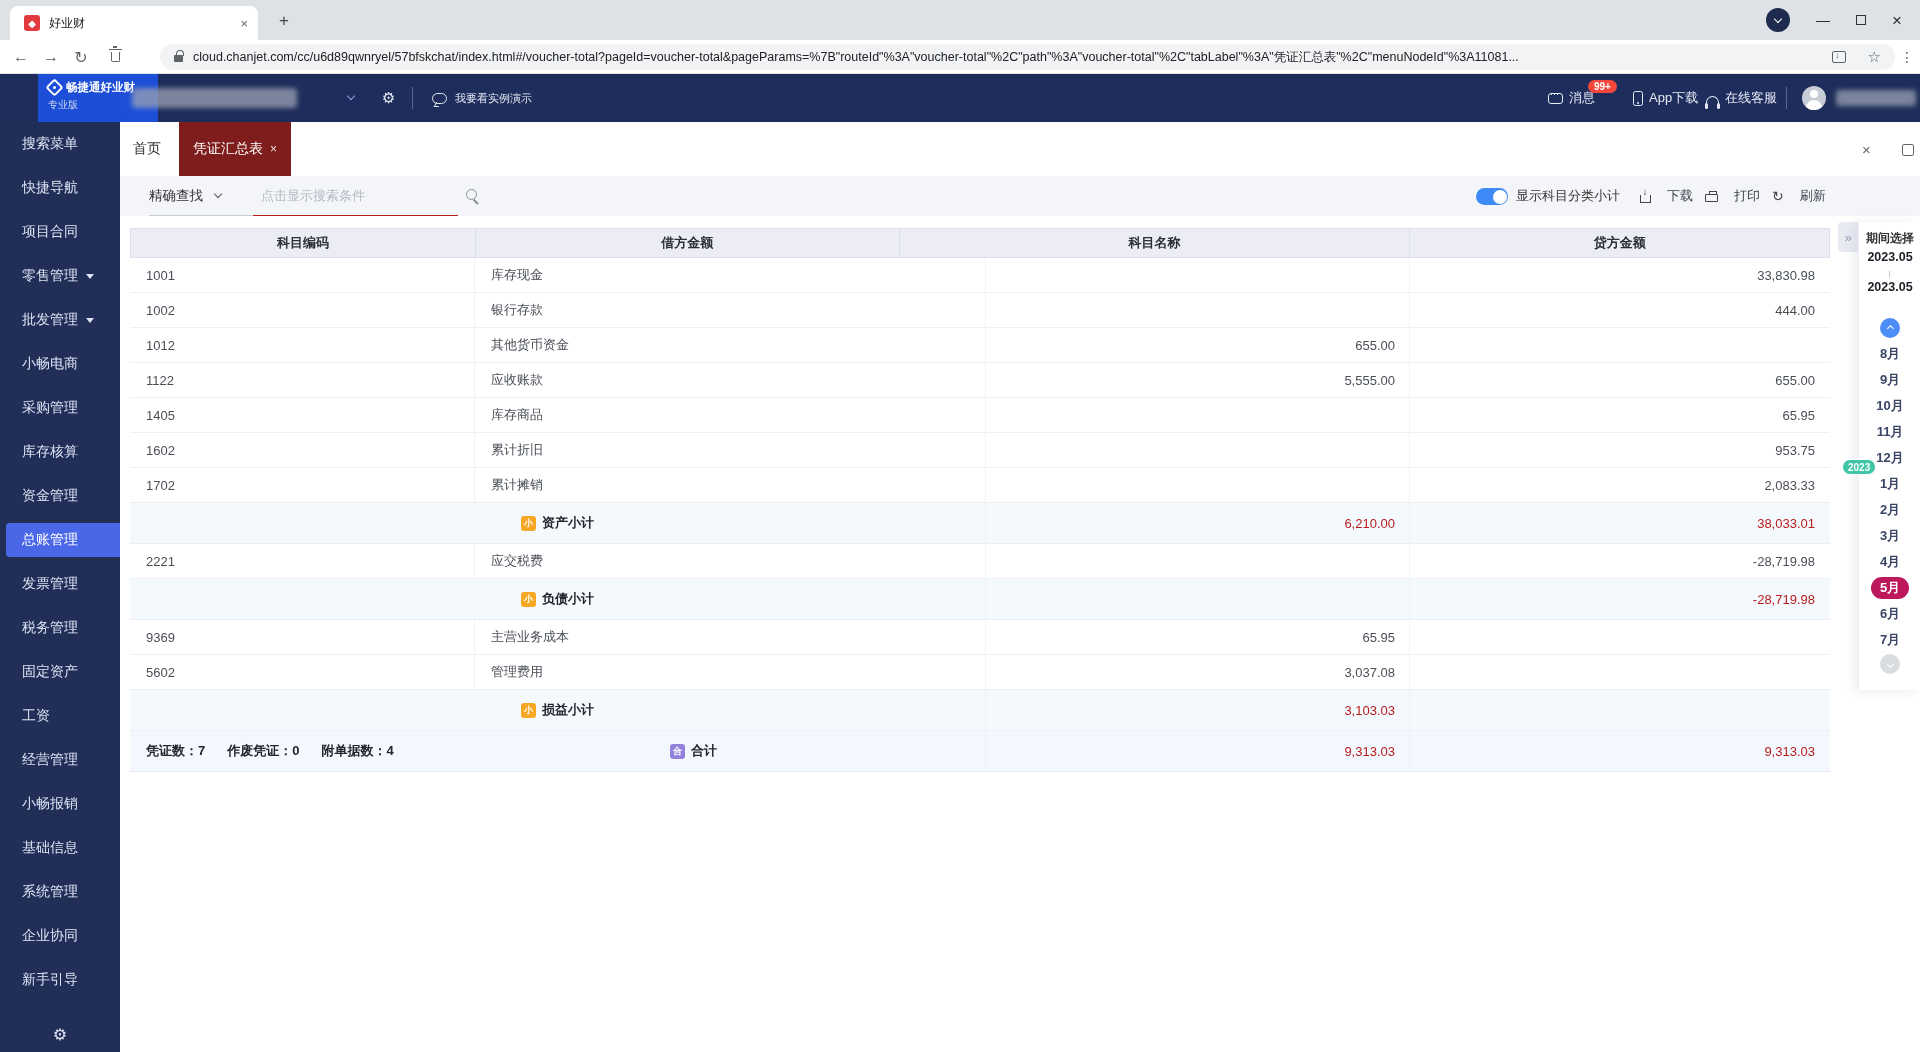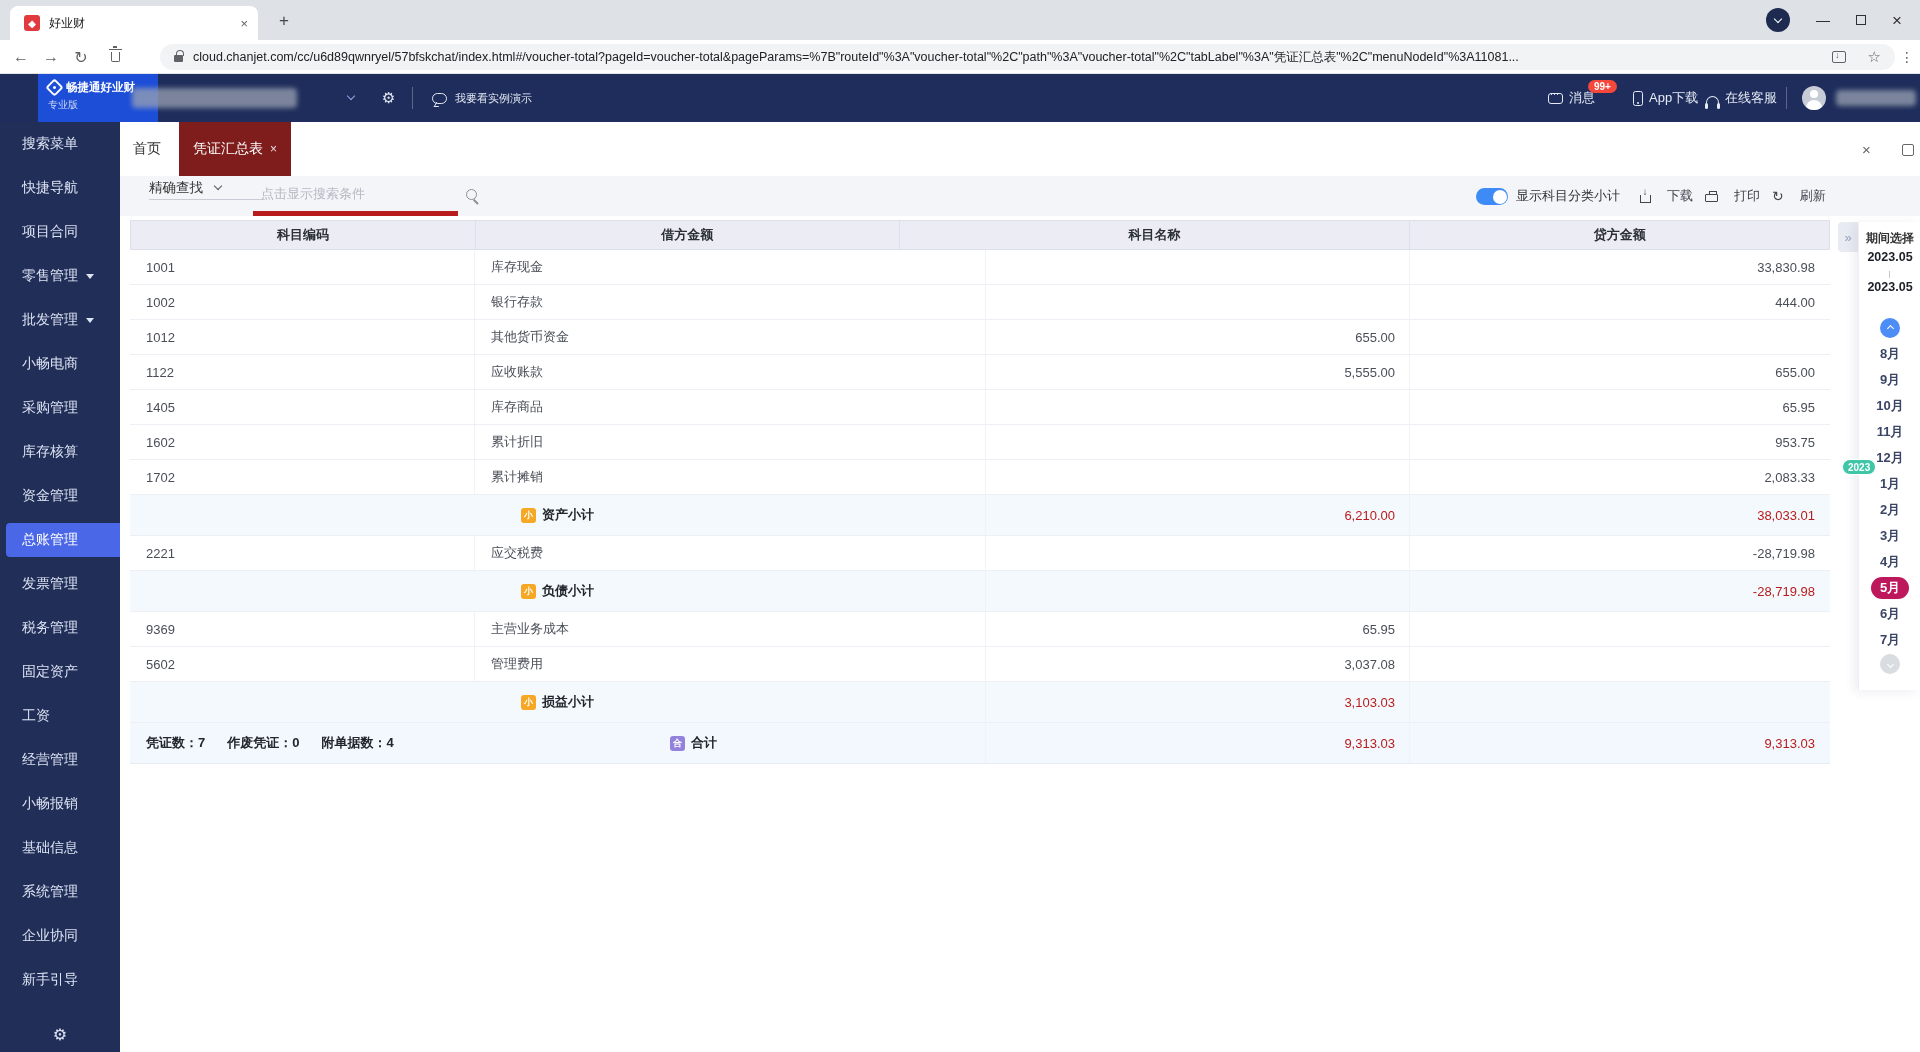--- a/index.html
+++ b/index.html
@@ -76,38 +76,38 @@
   .content { position:absolute; left:120px; top:122px; width:1800px; height:930px; background:#fff; }
 
   .tabrow { position:absolute; left:0; top:0; width:1800px; height:54px; background:#fff; }
   .home-tab { position:absolute; left:13px; top:0; height:54px; display:flex; align-items:center; font-size:14px; color:#333; }
   .active-tab { position:absolute; left:59px; top:0; width:112px; height:54px; background:#7f1d1d; color:#fff; font-size:14px; display:flex; align-items:center; justify-content:center; gap:7px; }
   .active-tab .x { font-size:12px; color:rgba(255,255,255,.85); }
   .tabrow-close { position:absolute; left:1742px; top:20px; color:#666; font-size:15px; line-height:1; }
   .tabrow-expand { position:absolute; left:1782px; top:22px; width:12px; height:12px; border:1.5px solid #666; border-radius:2px; }
 
   .filterrow { position:absolute; left:0; top:54px; width:1800px; height:40px; background:#f4f5f9; }
-  .fmode { position:absolute; left:29px; top:0; height:24px; display:flex; align-items:center; gap:12px; font-size:13.5px; color:#333; border-bottom:1px solid #c9ccd6; padding:0 8px 0 0; width:116px; }
-  .fsearch { position:absolute; left:133px; top:0; height:40px; width:205px; display:flex; align-items:center; font-size:13px; color:#b4b8c2; border-bottom:5px solid #b91c1c; padding-left:8px; }
+  .fmode { position:absolute; left:29px; top:0; height:40px; display:flex; align-items:center; gap:12px; font-size:13.5px; color:#333; border-bottom:1px solid #c9ccd6; padding:0 8px 0 0; width:116px; }
+  .fsearch { position:absolute; left:133px; top:0; height:40px; width:205px; display:flex; align-items:center; font-size:13px; color:#b4b8c2; border-bottom:1px solid #b91c1c; padding-left:8px; }
   .ic-mag { position:absolute; left:346px; top:13px; width:11px; height:11px; border:1.5px solid #8a8f99; border-radius:50%; }
   .ic-mag::after { content:''; position:absolute; bottom:-4px; right:-3px; width:6px; height:1.6px; background:#8a8f99; transform:rotate(45deg); }
   .toggle { position:absolute; left:1356px; top:12px; width:32px; height:17px; border-radius:9px; background:#3e8bf7; }
   .toggle::after { content:''; position:absolute; right:1.5px; top:1.5px; width:14px; height:14px; background:#fff; border-radius:50%; }
   .toggle-label { position:absolute; left:1396px; top:0; height:40px; display:flex; align-items:center; font-size:13px; color:#333; }
   .ftool { position:absolute; top:0; height:40px; display:flex; align-items:center; gap:16px; font-size:13px; color:#3a3f48; }
   .ic-dl { width:11px; height:8px; border:1.5px solid #444; border-top:none; position:relative; margin-top:5px; }
   .ic-dl::after { content:'↓'; position:absolute; top:-9px; left:1.5px; font-size:10px; color:#444; }
   .ic-print { width:13px; height:8px; border:1.5px solid #444; border-radius:1px; position:relative; margin-top:4px; }
   .ic-print::before { content:''; position:absolute; top:-4.5px; left:2.5px; width:6px; height:3px; border:1.5px solid #444; border-bottom:none; }
   .ic-refresh { font-size:14px; color:#444; }
 
   .mainarea { position:absolute; left:0; top:94px; width:1800px; height:836px; background:#fff; }
 
   
-  .rtable { position:absolute; left:10px; top:4px; width:1700px; }
+  .rtable { position:absolute; left:10px; top:12px; width:1700px; }
   .thead { display:flex; height:30px; background:#ecedf4; border:1px solid #dde0ea; }
   .th { display:flex; align-items:center; justify-content:center; font-size:13px; font-weight:bold; color:#2b2f36; border-right:1px solid #dde0ea; height:100%; }
   .th:last-child { border-right:none; }
   .c1 { width:345px; } .c2 { width:511px; } .c3 { width:424px; } .c4 { width:419px; }
   .trow { display:flex; height:35px; border-bottom:1px solid #eeeff4; background:#fff; }
   .td { display:flex; align-items:center; font-size:13px; color:#4a4f57; border-right:1px solid #f1f2f6; height:100%; }
   .td:last-child { border-right:none; }
   .td.code,.td.name { padding-left:16px; }
   .td.amt { justify-content:flex-end; padding-right:14px; }
   .trow.subtotal { height:41px; background:#f3f9fd; }

